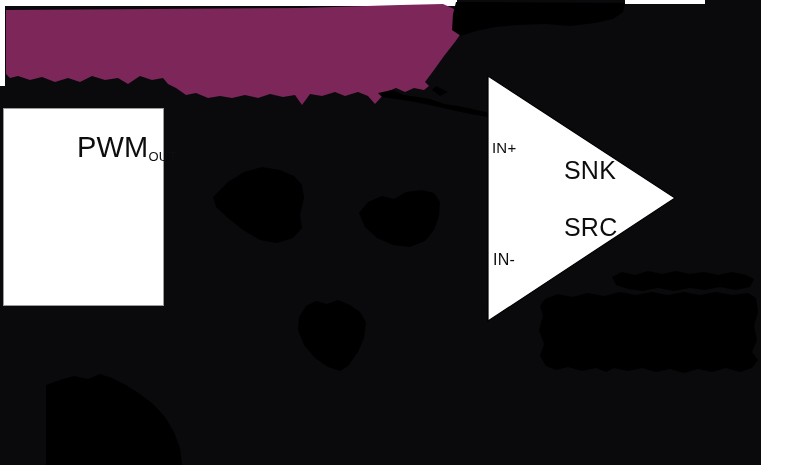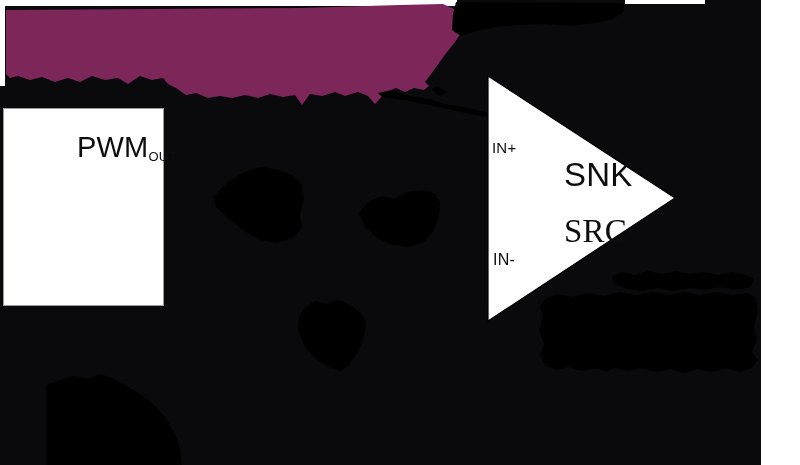--- a/index.html
+++ b/index.html
@@ -11,22 +11,22 @@
   .art{position:absolute;left:0;top:0;}
   .lbl{
     position:absolute;line-height:1;color:#0D0D0D;white-space:nowrap;
     font-family:"Liberation Sans",sans-serif;letter-spacing:0.2px;
   }
   .lbl-pwm{left:77px;top:133px;font-size:29px;}
   .lbl-pwm .subsc{font-size:13px;vertical-align:-4px;letter-spacing:0.2px;}
   .lbl-sgnd{left:96px;top:252px;font-size:30px;}
   .lbl-inp{left:492px;top:140px;font-size:15px;}
   .lbl-inm{left:493px;top:252px;font-size:16px;}
-  .lbl-snk{left:564px;top:158px;font-size:33px;}
-  .lbl-src{left:564px;top:215px;font-size:33px;font-family:Liberation Serif, serif;}
+  .lbl-snk{left:564px;top:158px;font-size:25px;}
+  .lbl-src{left:564px;top:215px;font-size:25px;}
 </style>
 </head>
 <body>
 
 <div class="canvas">
 
   <svg class="art" width="800" height="465" viewBox="0 0 800 465">
 
     <rect x="0" y="0" width="761" height="465" fill="#0A0A0D"></rect>
 

